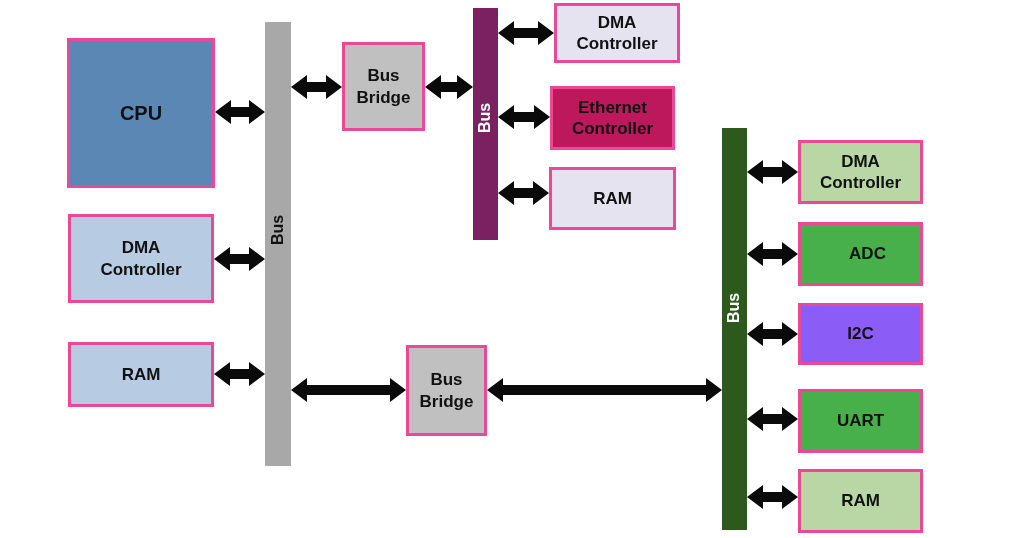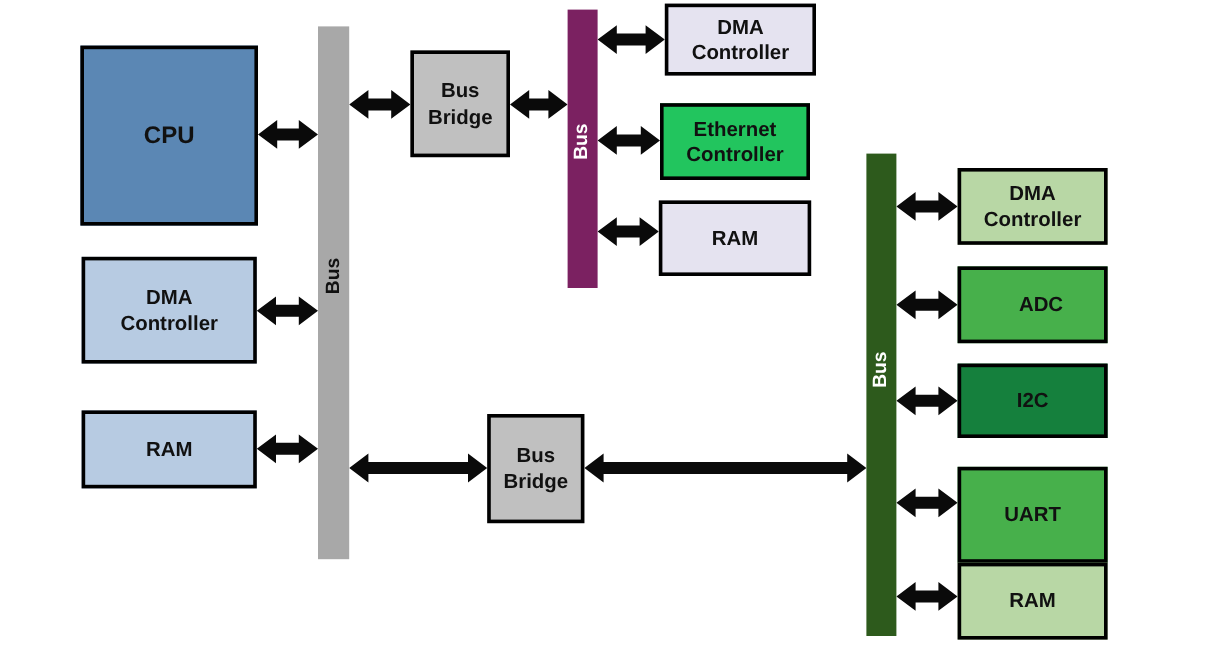--- a/index.html
+++ b/index.html
@@ -4,21 +4,21 @@
 <style>
   html,body { margin:0; padding:0; background:#ffffff; }
   .canvas {
     position:relative; width:1024px; height:538px; background:#ffffff;
     font-family:"Liberation Sans", sans-serif; overflow:hidden;
   }
   #arrow-layer { position:absolute; left:0; top:0; width:1024px; height:538px; }
   .box {
     position:absolute; display:flex; align-items:center; justify-content:center;
     text-align:center; font-weight:bold; font-size:17px; line-height:1.25;
-    color:#111111; border:3px solid #000000; box-sizing:border-box;
+    color:#111111; border:3px solid #ec4899; box-sizing:border-box;
     white-space:pre-line; padding:0 4px;
   }
   .bus {
     position:absolute; display:flex; align-items:center; justify-content:center;
   }
   .bus-label {
     font-weight:bold; font-size:16px; white-space:nowrap;
     transform:rotate(-90deg);
   }
   #bus-gray  .bus-label { transform:rotate(-90deg) translateX(14px); }
@@ -32,21 +32,21 @@
   #bridge-top   { left:342px; top:42px;  width:83px;  height:89px; }
   #bus-purple   { left:473px; top:8px;   width:25px;  height:232px; }
   #dma-purple   { left:554px; top:3px;   width:126px; height:60px; }
   #ethernet     { left:550px; top:86px;  width:125px; height:64px; }
   #ram-purple   { left:549px; top:167px; width:127px; height:63px; }
   #bridge-bottom{ left:406px; top:345px; width:81px;  height:91px; }
   #bus-green    { left:722px; top:128px; width:25px;  height:402px; }
   #dma-green    { left:798px; top:140px; width:125px; height:64px; }
   #adc          { left:798px; top:222px; width:125px; height:64px; }
   #i2c          { left:798px; top:303px; width:125px; height:62px; }
-  #uart         { left:798px; top:389px; width:125px; height:80px; }
+  #uart         { left:798px; top:389px; width:125px; height:64px; }
   #ram-green    { left:798px; top:469px; width:125px; height:64px; }
 </style>
 </head>
 <body>
 
 <div class="canvas">
 
   <svg id="arrow-layer" viewBox="0 0 1024 538" xmlns="http://www.w3.org/2000/svg">
       <path d="M215,112 L231,100 L231,107 L249,107 L249,100 L265,112 L249,124 L249,117 L231,117 L231,124 Z" fill="#0a0a0a"></path>
       <path d="M291,87 L307,75 L307,82 L326,82 L326,75 L342,87 L326,99 L326,92 L307,92 L307,99 Z" fill="#0a0a0a"></path>
@@ -74,29 +74,29 @@
     <span class="bus-label" style="color: rgb(17, 17, 17);">Bus</span>
   </div>
 
   <div class="box" id="bridge-top" style="background: rgb(192, 192, 192);">Bus
 Bridge</div>
   <div class="bus" id="bus-purple" style="background: rgb(123, 33, 97);">
     <span class="bus-label" style="color: rgb(255, 255, 255);">Bus</span>
   </div>
   <div class="box" id="dma-purple" style="background: rgb(229, 227, 240);">DMA
 Controller</div>
-  <div class="box" id="ethernet" style="background: #22c55e;">Ethernet
+  <div class="box" id="ethernet" style="background: #be185d;">Ethernet
 Controller</div>
   <div class="box" id="ram-purple" style="background: rgb(229, 227, 240);">RAM</div>
 
   <div class="box" id="bridge-bottom" style="background: rgb(192, 192, 192);">Bus
 Bridge</div>
   <div class="bus" id="bus-green" style="background: rgb(45, 90, 28);">
     <span class="bus-label" style="color: rgb(255, 255, 255);">Bus</span>
   </div>
   <div class="box" id="dma-green" style="background: rgb(184, 215, 165);">DMA
 Controller</div>
   <div class="box" id="adc" style="background: rgb(71, 176, 75); padding-left: 18px;">ADC</div>
-  <div class="box" id="i2c" style="background: #15803d;">I2C</div>
+  <div class="box" id="i2c" style="background: #8b5cf6;">I2C</div>
   <div class="box" id="uart" style="background: rgb(71, 176, 75);">UART</div>
   <div class="box" id="ram-green" style="background: rgb(184, 215, 165);">RAM</div>
 
 </div>
 
 </body></html>

